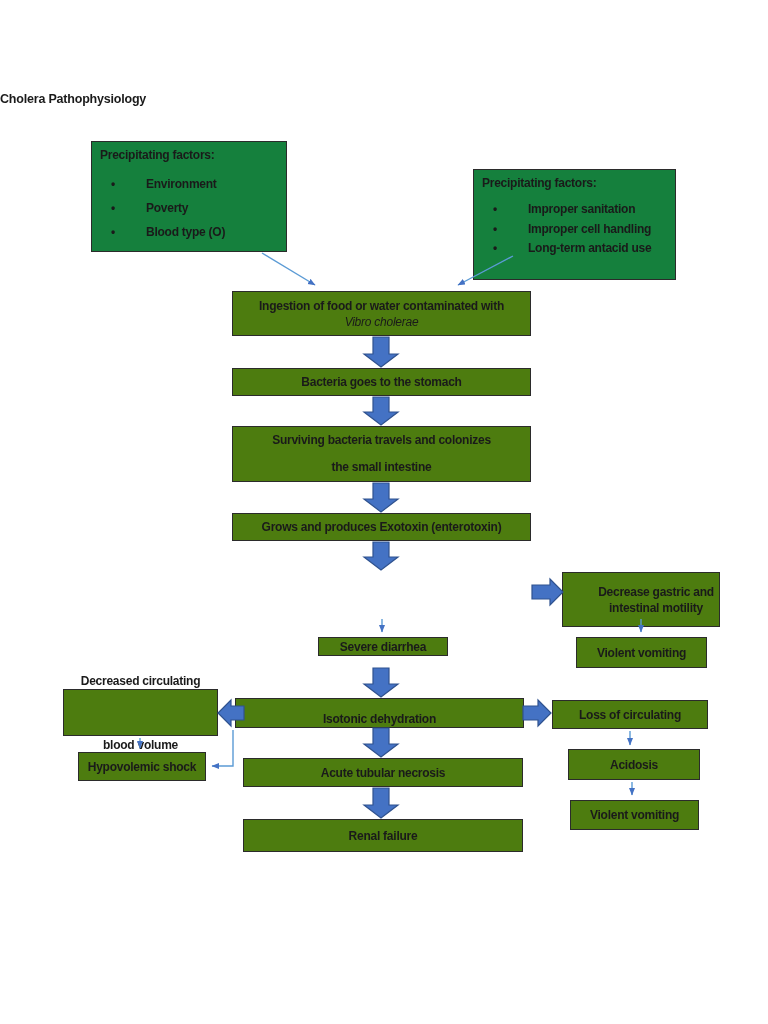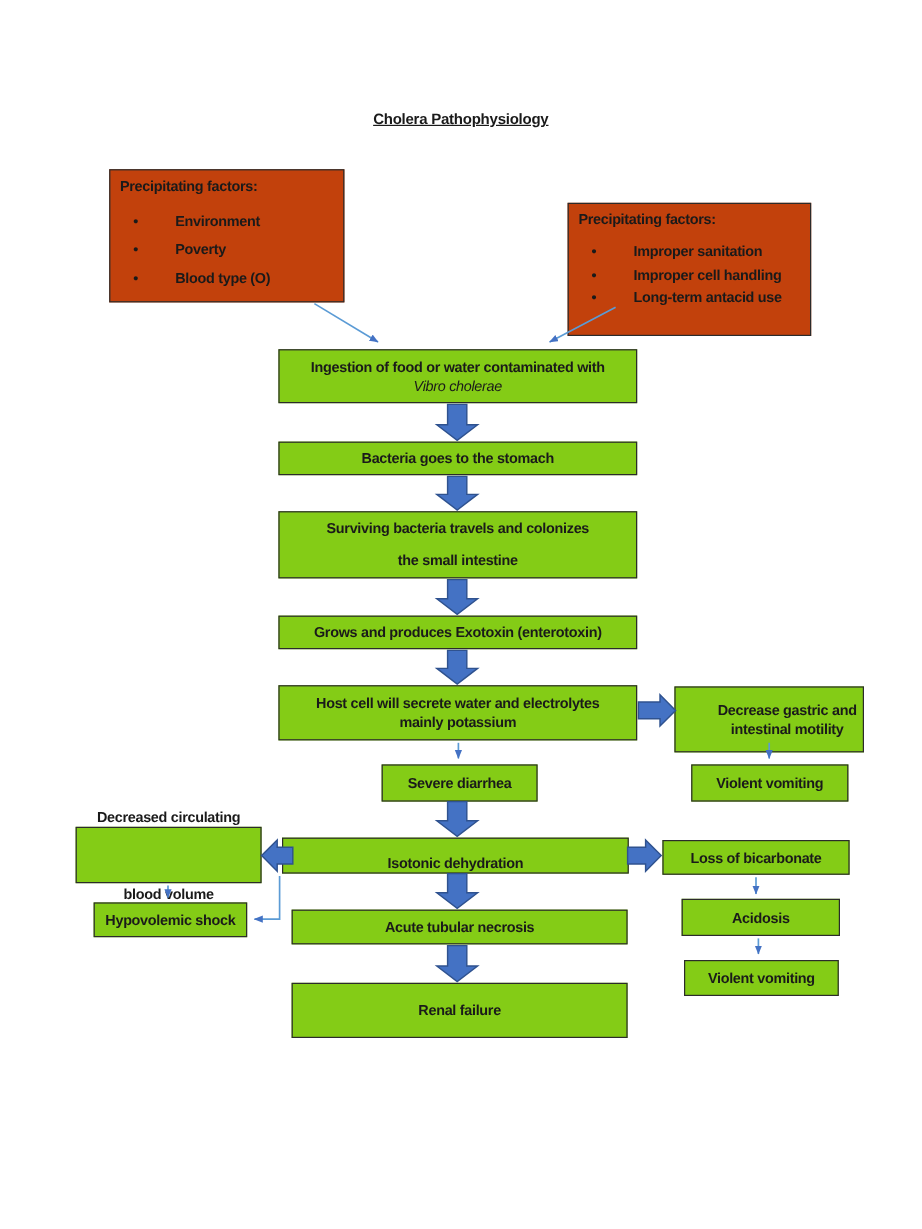--- a/index.html
+++ b/index.html
@@ -1,24 +1,24 @@
 <!DOCTYPE html>
 <html><head>
 <meta charset="utf-8">
 <style>
   html,body{margin:0;padding:0;background:#fff;}
   #page{position:relative;width:768px;height:1024px;background:#ffffff;overflow:hidden;
         font-family:"Liberation Sans","DejaVu Sans",sans-serif;color:#1a1a1a;}
-  #title{position:absolute;left:0;right:0;top:92px;text-align:center;
-         font-size:12.5px;font-weight:bold;letter-spacing:-0.2px;text-decoration:underline;}
-  .node{position:absolute;box-sizing:border-box;border:1.5px solid #2b2b2b;background:#84cc16;
+  #title{position:absolute;left:0;right:0;top:92px;
+         font-size:12.5px;font-weight:bold;letter-spacing:-0.2px;}
+  .node{position:absolute;box-sizing:border-box;border:1.5px solid #2b2b2b;background:#4d7c0f;
         display:flex;flex-direction:column;align-items:center;justify-content:center;
         text-align:center;font-size:12px;font-weight:bold;letter-spacing:-0.25px;line-height:16px;}
   .node .it{font-style:italic;font-weight:400;}
-  .factor{position:absolute;box-sizing:border-box;border:1.5px solid #2b2b2b;background:#c2410c;
+  .factor{position:absolute;box-sizing:border-box;border:1.5px solid #2b2b2b;background:#15803d;
           font-size:12px;font-weight:bold;letter-spacing:-0.25px;padding:6px 8px;}
   .factor .hd{line-height:15px;}
   .factor .items{margin-top:9px;}
   .factor .row{display:flex;}
   .factor .dot{width:26px;text-align:center;flex:0 0 26px;}
   .factor .txt{padding-left:20px;}
   .lh24 .row{line-height:24px;}
   .lh19 .row{line-height:19.5px;}
   .wide-gap{line-height:27px !important;}
   #overlay{position:absolute;left:0;top:0;width:768px;height:1024px;pointer-events:none;z-index:5;}
@@ -79,68 +79,64 @@
 
   <div class="node wide-gap" style="left:232px;top:426px;width:299px;height:56px;line-height:27px;">
     <div>Surviving bacteria travels and colonizes</div>
     <div>the small intestine</div>
   </div>
 
   <div class="node" style="left:232px;top:513px;width:299px;height:28px;">
     <div>Grows and produces Exotoxin (enterotoxin)</div>
   </div>
 
-  <div class="node" style="left:232px;top:571px;width:299px;height:46px;">
-    <div>Host cell will secrete water and electrolytes</div>
-    <div>mainly potassium</div>
-  </div>
 
   <div class="node" style="left:562px;top:572px;width:158px;height:55px;padding-left:30px;">
     <div>Decrease gastric and</div>
     <div>intestinal motility</div>
   </div>
 
-  <div class="node" style="left:318px;top:637px;width:130px;height:31px;">
+  <div class="node" style="left:318px;top:637px;width:130px;height:19px;">
     <div>Severe diarrhea</div>
   </div>
 
   <div class="node" style="left:576px;top:637px;width:131px;height:31px;">
     <div>Violent vomiting</div>
   </div>
 
   <div class="node" style="left:235px;top:698px;width:289px;height:30px;justify-content:flex-end;">
     <div>Isotonic dehydration</div>
   </div>
 
   <div class="node" style="left:63px;top:689px;width:155px;height:47px;gap:48px;">
     <div>Decreased circulating</div>
     <div>blood volume</div>
   </div>
 
   <div class="node" style="left:552px;top:700px;width:156px;height:29px;">
-    <div>Loss of bicarbonate</div>
+    <div>Loss of circulating</div>
   </div>
 
   <div class="node" style="left:78px;top:752px;width:128px;height:29px;">
     <div>Hypovolemic shock</div>
   </div>
 
   <div class="node" style="left:568px;top:749px;width:132px;height:31px;text-align:right;">
     <div>Acidosis</div>
   </div>
 
   <div class="node" style="left:243px;top:758px;width:280px;height:29px;">
     <div>Acute tubular necrosis</div>
   </div>
 
   <div class="node" style="left:570px;top:800px;width:129px;height:30px;">
     <div>Violent vomiting</div>
   </div>
 
-  <div class="node" style="left:243px;top:819px;width:280px;height:46px;">
+  <div class="node" style="left:243px;top:819px;width:280px;height:33px;">
     <div>Renal failure</div>
   </div>
 
   <svg id="overlay" viewBox="0 0 768 1024">
     <defs>
       <marker id="ah" markerWidth="9" markerHeight="8" refX="7" refY="3" orient="auto" markerUnits="userSpaceOnUse">
         <path d="M0,0 L7.5,3 L0,6 Z" fill="#4472C4"></path>
       </marker>
     </defs>
 

